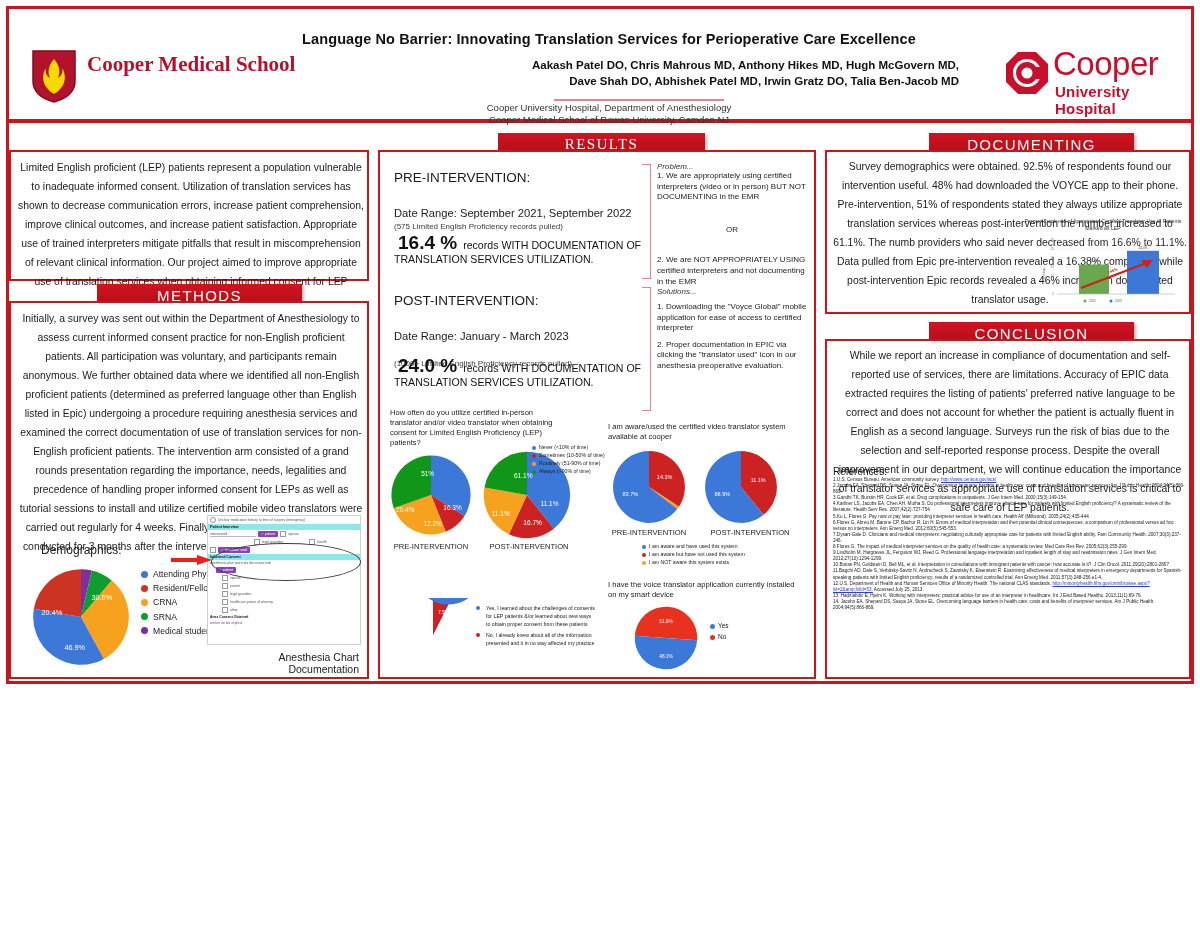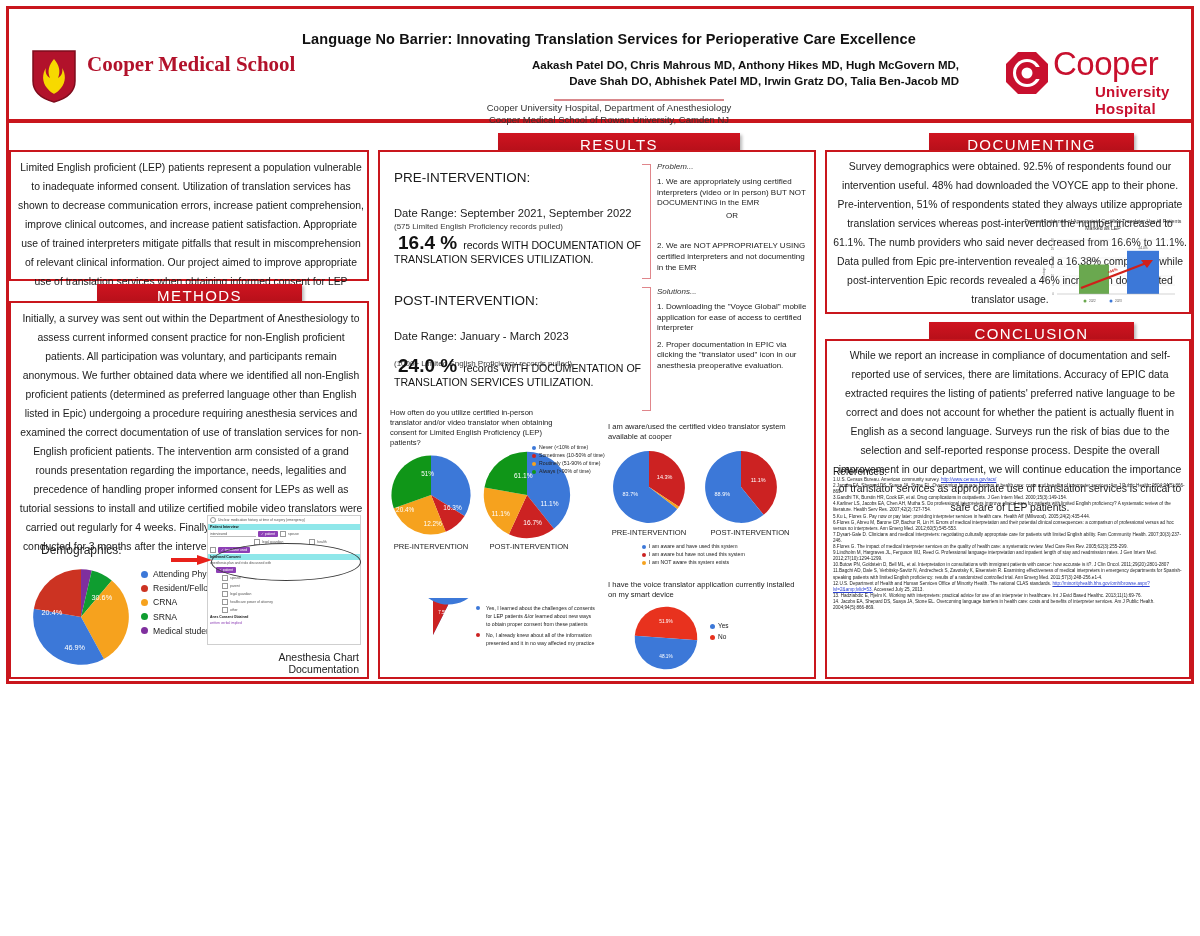--- a/index.html
+++ b/index.html
@@ -17,21 +17,21 @@
   
   .rowan{position:absolute;left:22px;top:40px;width:250px;height:56px;}
   .shield{position:absolute;left:0;top:0;width:46px;height:54px;}
   .rowan-t1{position:absolute;left:56px;top:3px;font-family:"Liberation Serif",serif;font-size:21px;font-weight:700;color:#b2122b;white-space:nowrap;}
   .rowan-t2{position:absolute;left:56px;top:27px;font-family:"Liberation Serif",serif;font-size:21px;font-weight:700;color:#b2122b;white-space:nowrap;}
 
   
   .cooperlogo{position:absolute;left:996px;top:38px;width:186px;height:62px;}
   .cl-mark{position:absolute;left:0;top:4px;width:44px;height:44px;}
   .cl-t1{position:absolute;left:48px;top:-2px;font-size:33px;font-weight:400;color:#c8102e;letter-spacing:-.5px;}
-  .cl-t2{position:absolute;left:50px;top:36px;font-size:15px;font-weight:600;color:#c8102e;letter-spacing:.2px;margin-left:40px;}
+  .cl-t2{position:absolute;left:50px;top:36px;font-size:15px;font-weight:600;color:#c8102e;letter-spacing:.2px;}
 
   
   .bar{position:absolute;height:22px;background:linear-gradient(180deg,#cf1420 0%,#c0111c 52%,#b00f18 100%);
        color:#fff;font-size:15px;letter-spacing:1.4px;display:flex;align-items:center;justify-content:center;
        box-shadow:2px 2px 3px rgba(0,0,0,.28);}
   .panel{position:absolute;border:2px solid #c9161d;box-sizing:border-box;background:#fff;}
   .ptext{font-size:10.4px;line-height:19px;color:#1b1b1b;text-align:center;}
 
   
   #bar-intro{left:97px;top:133px;width:205px;}
@@ -52,21 +52,21 @@
   #emr{position:absolute;left:196px;top:212px;width:152px;height:128px;background:#fff;border:1px solid #cfcfcf;overflow:hidden;}
   .emr-band{background:#8fe7ea;font-size:3.6px;font-weight:700;color:#111;padding:1px 2px;}
   .emr-row{font-size:3.4px;color:#555;padding:1px 2px;display:flex;align-items:center;gap:2px;}
   .emr-chip{background:#8d3fb5;color:#fff;font-size:3.4px;padding:1px 3px;border-radius:1px;}
   .emr-box{width:4px;height:4px;border:1px solid #999;display:inline-block;}
   .emr-ellipse{position:absolute;left:200px;top:240px;width:148px;height:36px;border:1.3px solid #3a3a3a;border-radius:50%;pointer-events:none;}
   .emr-arrow{position:absolute;left:160px;top:251px;width:42px;height:12px;}
   .emr-cap{position:absolute;left:196px;top:348px;width:152px;text-align:right;font-size:10.5px;color:#222;}
 
   
-  #bar-results{left:498px;top:133px;width:242px;}
+  #bar-results{left:498px;top:133px;width:207px;font-family:Liberation Serif, serif;}
   #panel-results{left:378px;top:150px;width:438px;height:529px;}
   .res-h{font-size:13.5px;color:#1b1b1b;}
   .res-sub{font-size:11.2px;color:#1b1b1b;}
   .res-small{font-size:8px;color:#3a3a3a;}
   .res-big{font-size:19px;font-weight:700;color:#111;}
   .res-tail{font-size:10.6px;color:#111;}
   .brk{position:absolute;width:8px;border-top:1px solid #e0868b;border-right:1px solid #e0868b;border-bottom:1px solid #e0868b;}
   .ps-title{font-size:8px;font-style:italic;color:#333;}
   .ps-body{font-size:8px;line-height:10.6px;color:#222;}
 
@@ -251,22 +251,22 @@
     <div class="res-small" style="position:absolute;left:14px;top:207px">(1000+ Limited English Proficiency records pulled)</div>
     <div style="position:absolute;left:18px;top:203px;display:flex;align-items:baseline;gap:6px">
       <span class="res-big">24.0 %</span>
       <span class="res-tail">records WITH DOCUMENTATION OF</span>
     </div>
     <div class="res-tail" style="position:absolute;left:14px;top:224px">TRANSLATION SERVICES UTILIZATION.</div>
 
     <div class="brk" style="left:262px;top:12px;height:113px"></div>
     <div style="position:absolute;left:277px;top:10px;width:150px">
       <div class="ps-title">Problem...</div>
-      <div class="ps-body" style="margin-top:6px">1. We are appropriately using certified interpreters (video or in person) BUT NOT DOCUMENTING in the EMR</div>
-      <div class="ps-body" style="text-align:center;margin-top:2px">OR</div>
+      <div class="ps-body" style="">1. We are appropriately using certified interpreters (video or in person) BUT NOT DOCUMENTING in the EMR</div>
+      <div class="ps-body" style="text-align:center;margin-top:22px">OR</div>
       <div class="ps-body" style="margin-top:20px">2. We are NOT APPROPRIATELY USING certified interpreters and not documenting in the EMR</div>
     </div>
 
     <div class="brk" style="left:262px;top:135px;height:122px"></div>
     <div style="position:absolute;left:277px;top:135px;width:150px">
       <div class="ps-title">Solutions...</div>
       <div class="ps-body" style="margin-top:6px">1. Downloading the "Voyce Global" mobile application for ease of access to certified interpreter</div>
       <div class="ps-body" style="margin-top:6px">2. Proper documentation in EPIC via clicking the "translator used" icon in our anesthesia preoperative evaluation.</div>
     </div>
 

